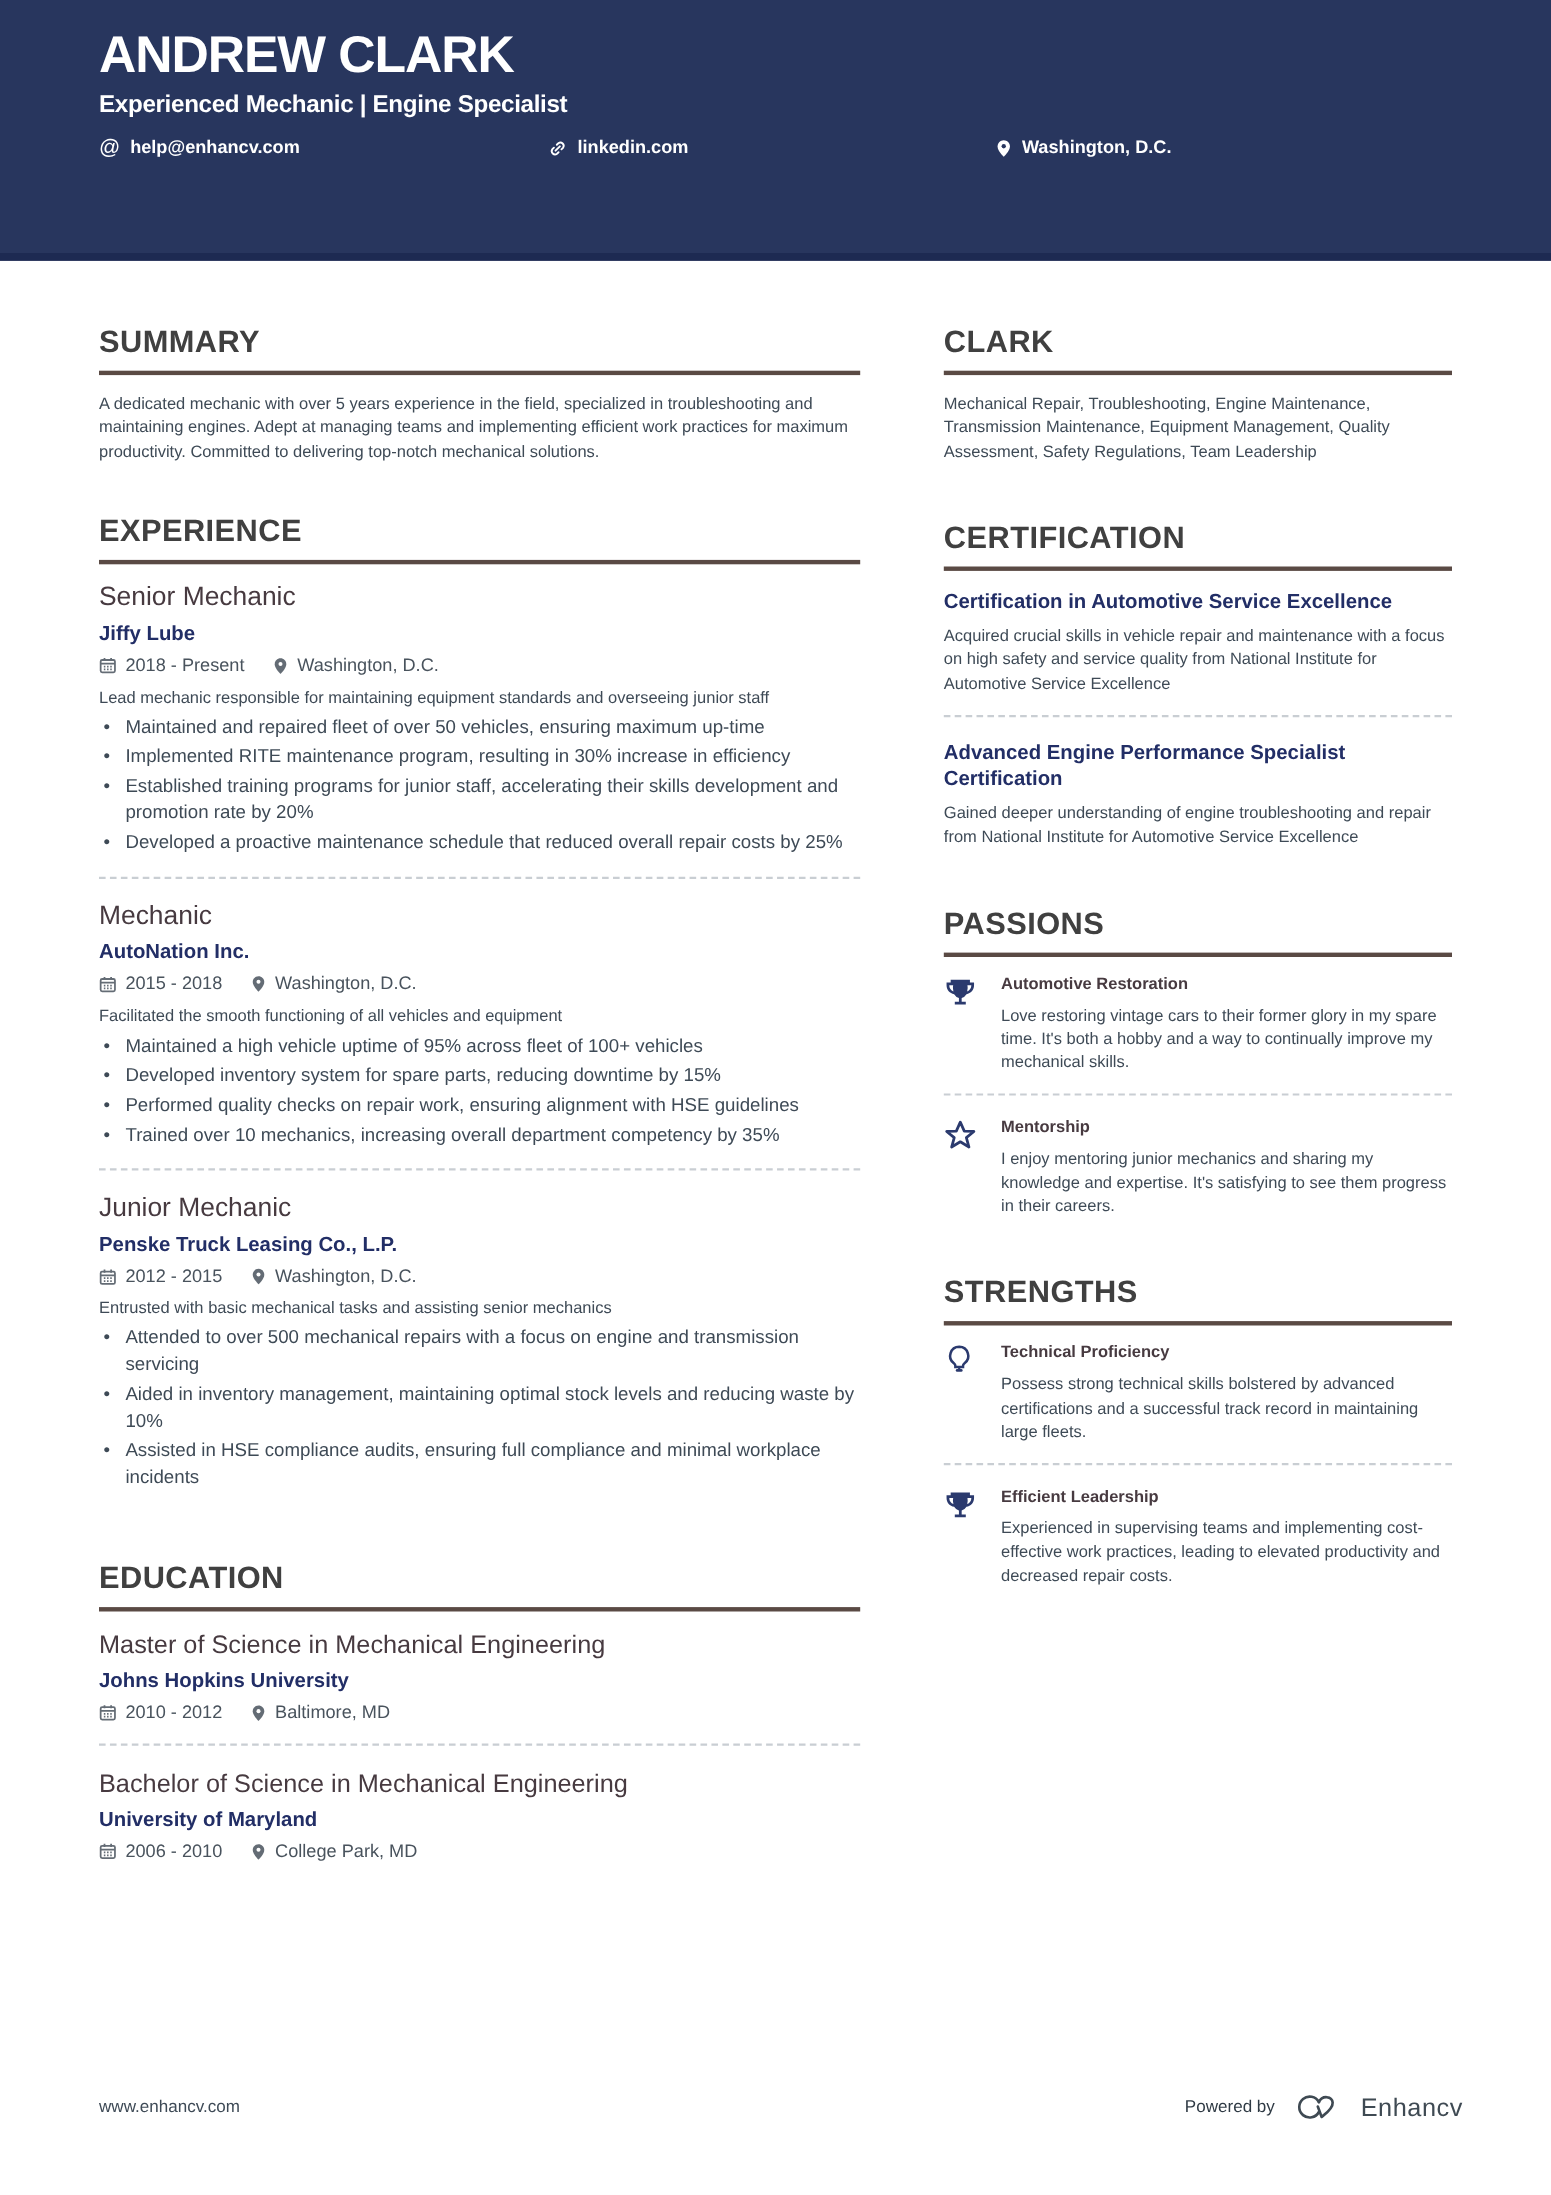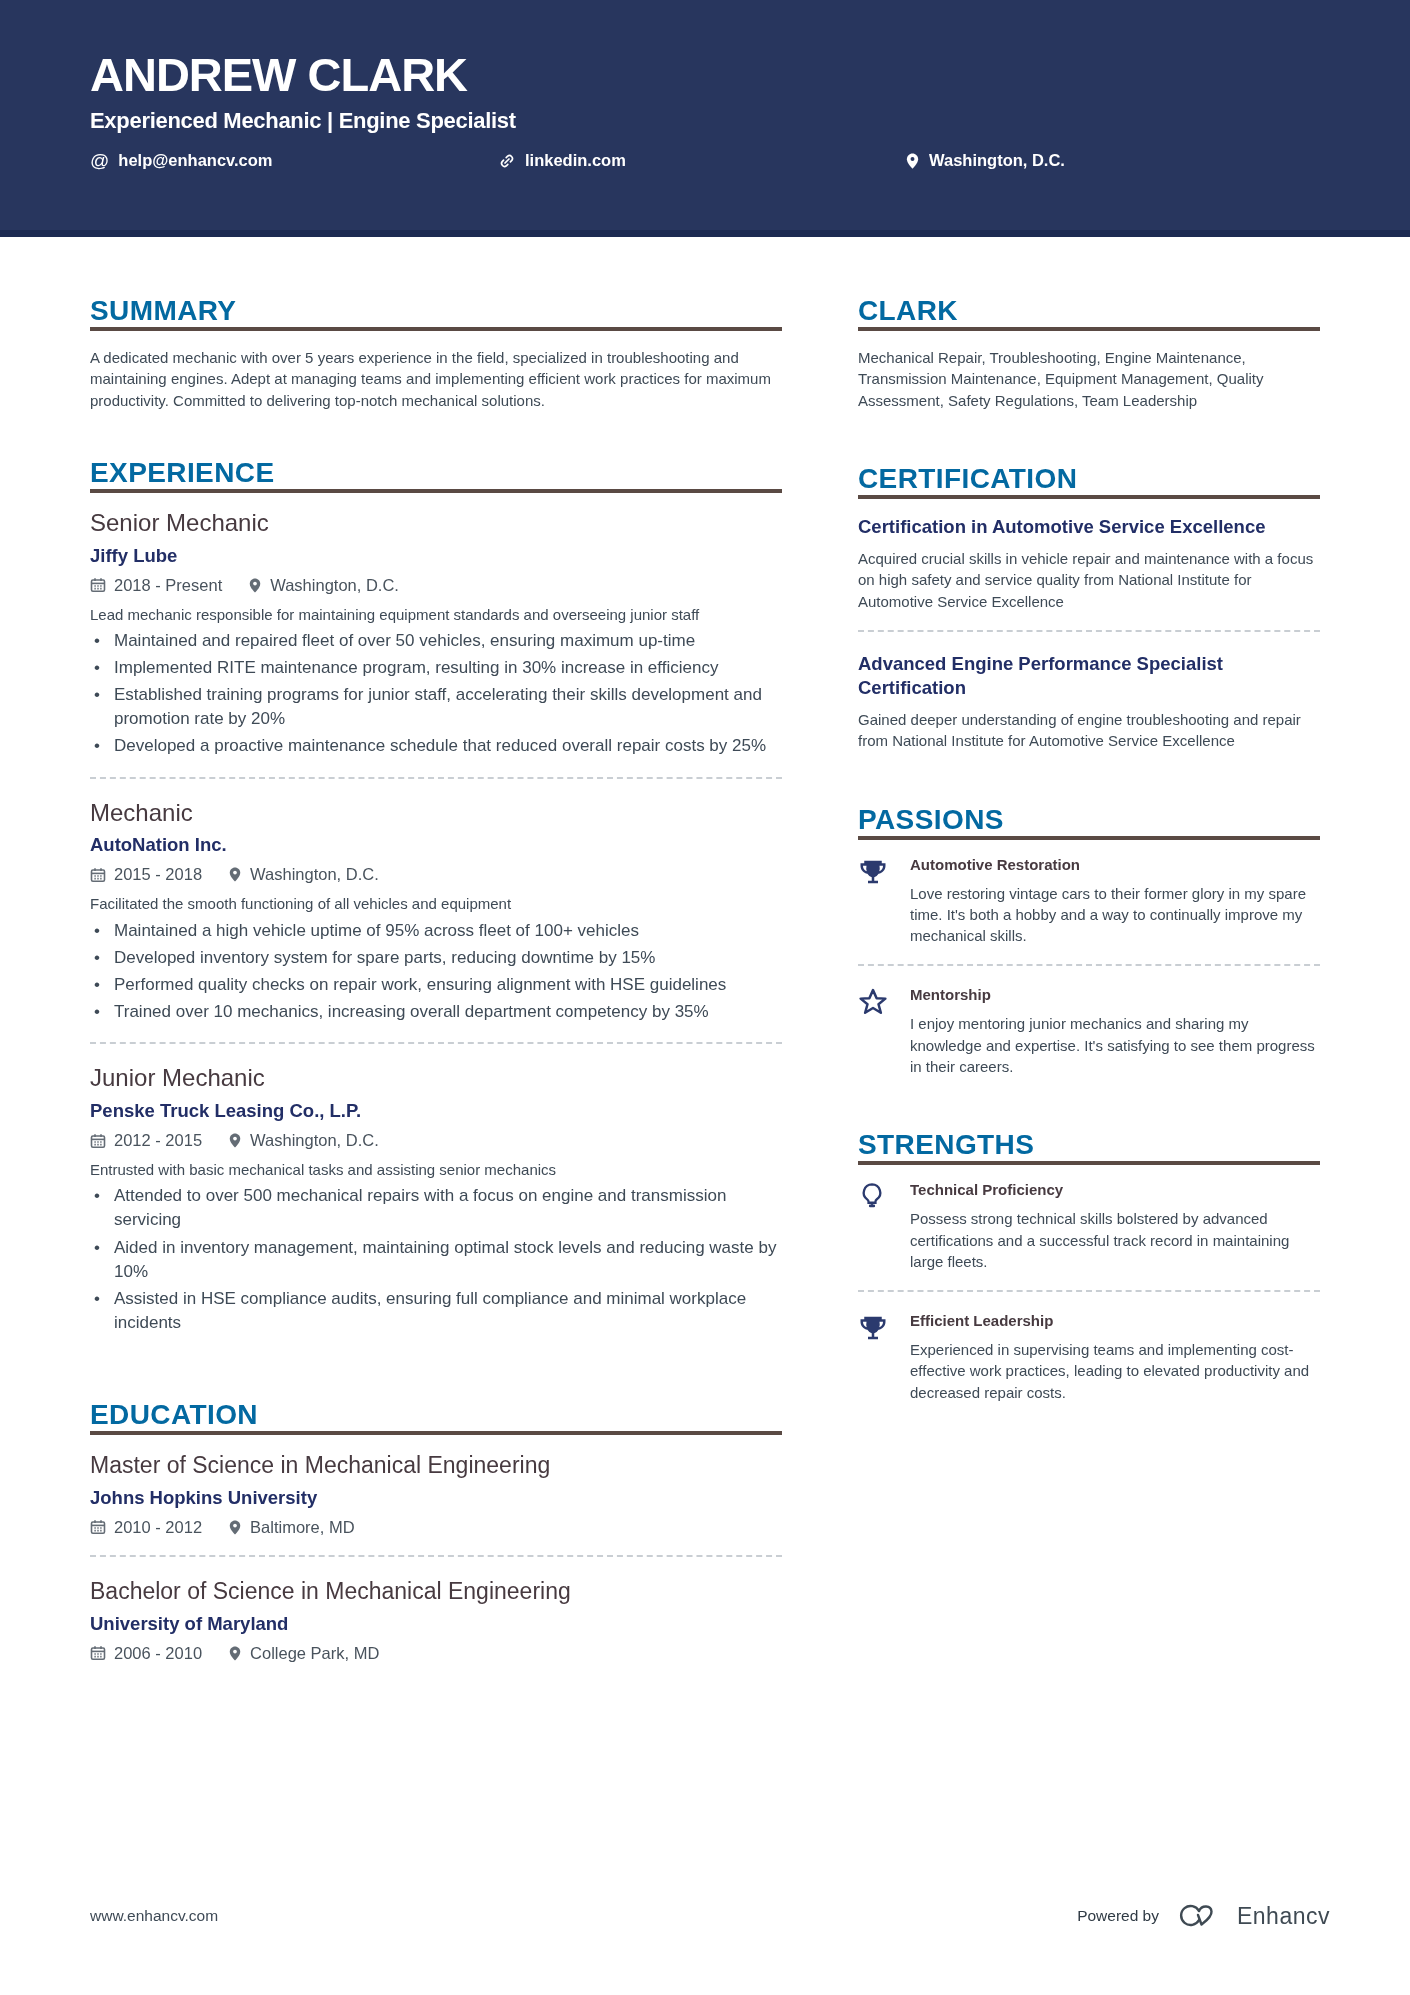--- a/index.html
+++ b/index.html
@@ -4,41 +4,41 @@
 <style>
   html,body { margin:0; padding:0; background:#ffffff; }
   .page {
     position:relative; width:1410px; height:1995px; background:#ffffff;
     font-family:"Liberation Sans", sans-serif; color:#3e4a56; overflow:hidden;
     margin:0 auto;
   }
   
   .header {
     box-sizing:border-box; height:237px; background:#28365e;
-    padding:50px 90px 0 90px; border-bottom:7px solid #1d2a52;
+    padding:24px 90px 0 90px; border-bottom:7px solid #1d2a52;
   }
   .name {
     color:#ffffff; font-size:47px; font-weight:700; letter-spacing:-1px;
     line-height:1.05; margin:0;
   }
   .subtitle {
     color:#ffffff; font-size:22px; font-weight:700; letter-spacing:-0.3px; margin-top:9px;
   }
   .contacts { display:flex; margin-top:17px; align-items:center; }
   .contact { display:flex; align-items:center; gap:9px; color:#ffffff; font-size:16.5px; font-weight:700; }
   .contact.c-email { width:408px; }
   .contact.c-link  { width:407px; }
   .at-glyph { font-size:19px; font-weight:400; line-height:1; }
   
   .columns { display:flex; padding:0 90px; margin-top:58px; }
   .col-left  { width:692px; margin-right:76px; flex:none; }
   .col-right { width:462px; flex:none; }
   .section-heading {
-    font-size:28px; font-weight:700; color:#0369a1; letter-spacing:0.4px;
-    border-bottom:4px solid #5a4a44; margin:0 0 16px 0;
+    font-size:28px; font-weight:700; color:#404040; letter-spacing:0.4px;
+    padding-bottom:10px; border-bottom:4px solid #5a4a44; margin:0 0 16px 0;
   }
   .section { margin-bottom:46px; }
   .body-text { font-size:15px; line-height:1.42; color:#3e4a56; }
   
   .job-title { font-size:24px; font-weight:400; color:#473a40; line-height:1.2; }
   .org-name  { font-size:18.5px; font-weight:700; color:#222e66; margin-top:7px; }
   .meta-row  { display:flex; align-items:center; margin-top:9px; font-size:16.5px; color:#49535d; }
   .meta-row .mi { display:flex; align-items:center; margin-right:8px; }
   .meta-row .loc { margin-left:26px; }
   .job-desc { margin-top:9px; }

